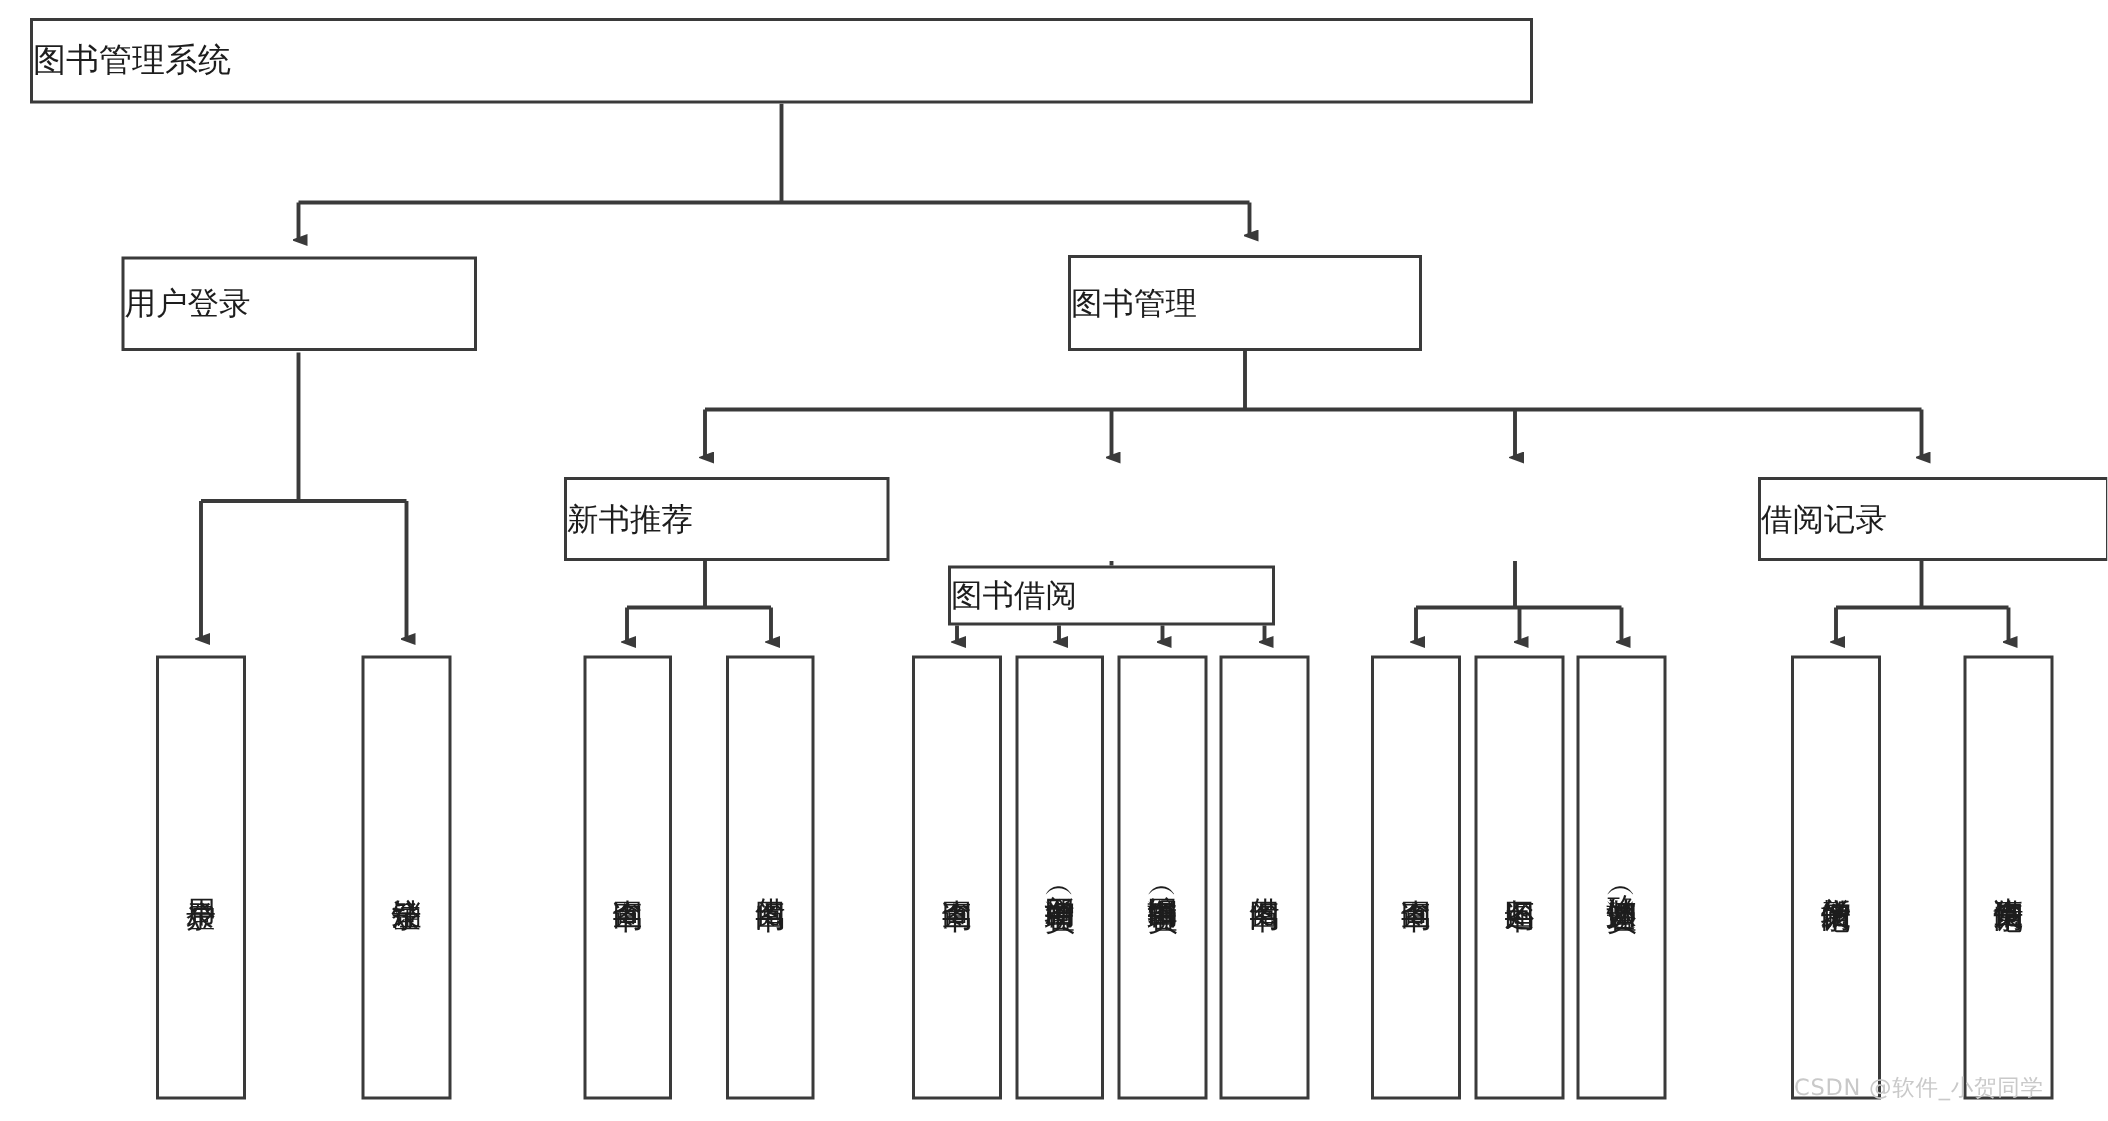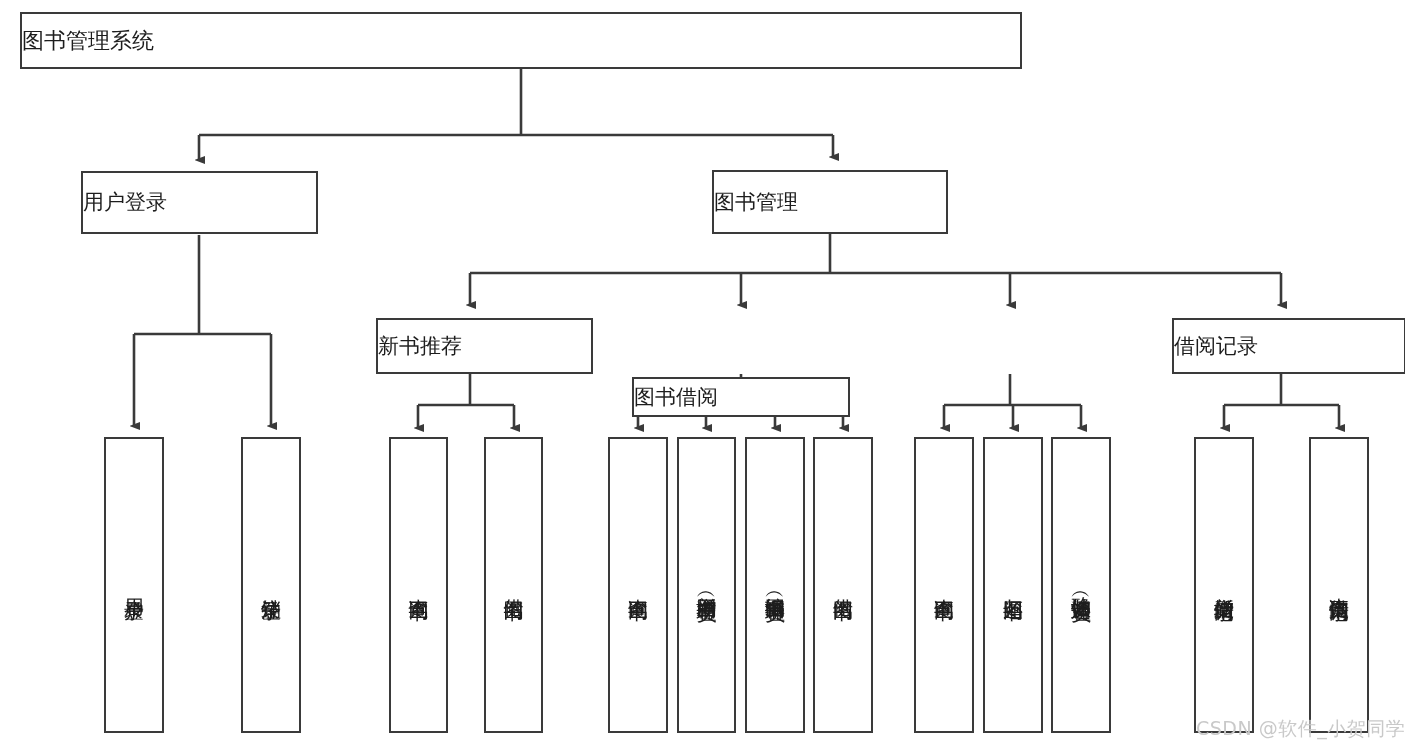--- a/index.html
+++ b/index.html
@@ -56,21 +56,21 @@
   }
   .node.leaf .vtext {
     writing-mode: vertical-rl;
     text-orientation: upright;
     display: block;
     max-height: 100%;
   }
   .watermark {
     position: absolute;
     color: #c9c9c9;
-    font-size: 19px;
+    font-size: 15px;
     letter-spacing: 0.5px;
     white-space: nowrap;
     user-select: none;
   }
 </style>
 </head>
 <body>
 
 <div id="canvas">
 

